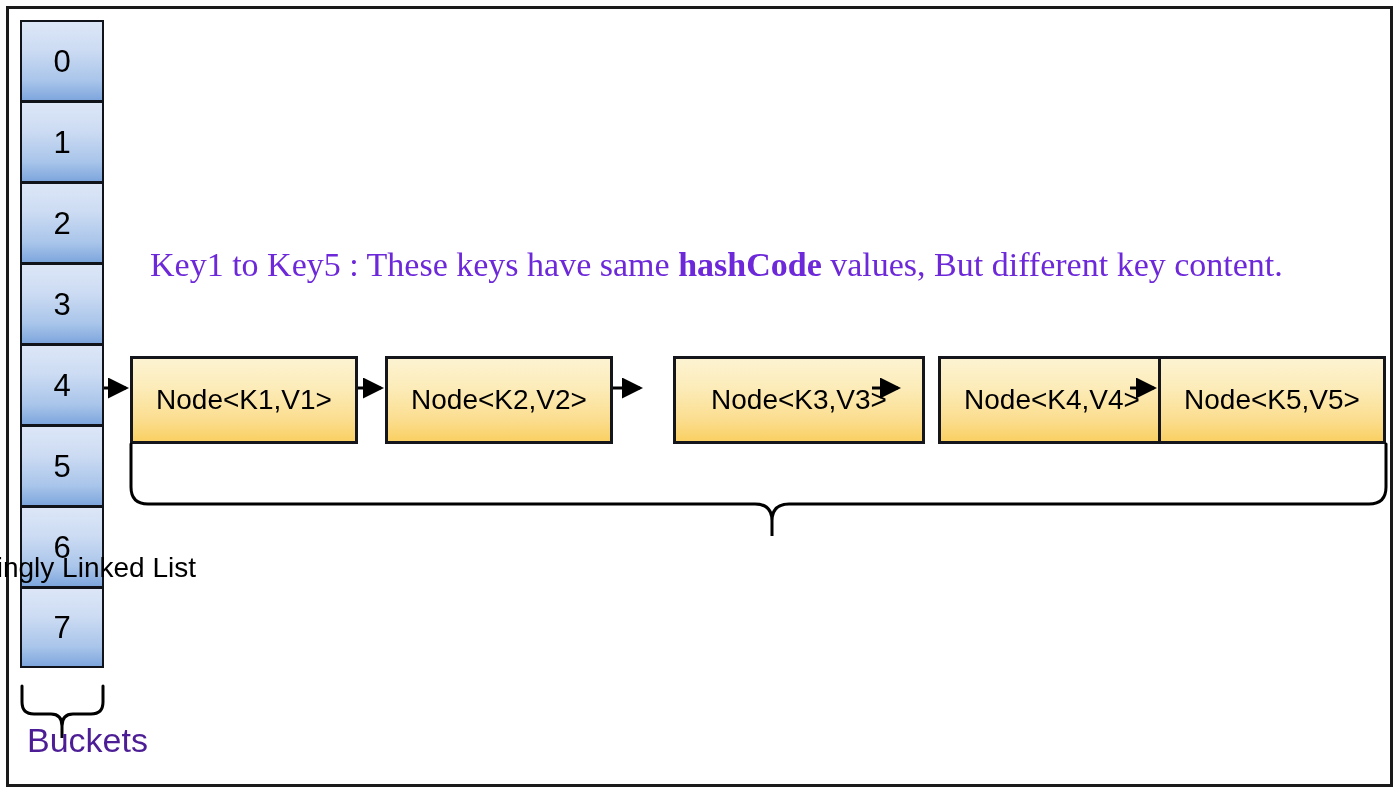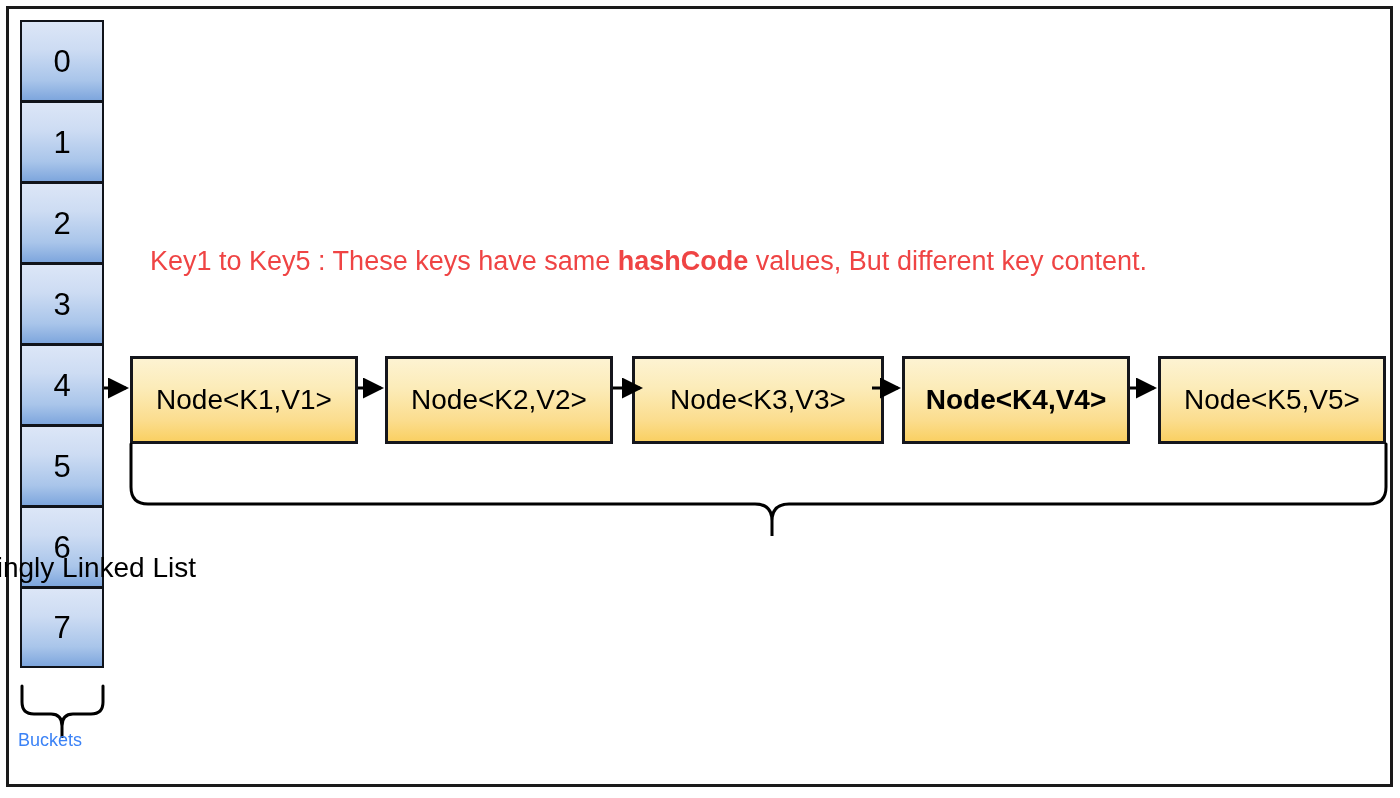--- a/index.html
+++ b/index.html
@@ -66,46 +66,47 @@
     color: #000000;
     white-space: nowrap;
     margin-top: 12px;
   }
 
   
   #key-caption {
     position: absolute;
     left: 150px;
     top: 246px;
-    font-size: 27px;
-    color: #ef4444;
+    font-size: 34px;
+    color: #6d28d9;
     white-space: nowrap;
+    font-family: Liberation Serif, serif;
   }
   #key-caption .bold { font-weight: bold; }
 
   #sll-label {
     position: absolute;
     left: 0;
     top: 552px;
     width: 1400px;
     text-align: center;
     font-size: 28px;
     color: #000000;
   }
   #sll-label-inner {
     position: relative;
     left: -613px;
   }
 
   #buckets-label {
     position: absolute;
-    left: 18px;
+    left: 27px;
     top: 740px;
-    font-size: 18px;
-    color: #3b82f6;
+    font-size: 34px;
+    color: #4c1d95;
     transform: translateY(-50%);
   }
 
   svg.overlay {
     position: absolute;
     left: 0;
     top: 0;
     width: 1400px;
     height: 798px;
     pointer-events: none;
@@ -148,24 +149,24 @@
   <div id="key-caption">
     <span>Key1 to Key5 : These keys have same </span><span class="bold">hashCode</span><span> values, But different key content.</span>
   </div>
 
   <div class="node-box" style="left:130px;  width:228px;">
     <span>Node&lt;K1,V1&gt;</span>
   </div>
   <div class="node-box" style="left:385px;  width:228px;">
     <span>Node&lt;K2,V2&gt;</span>
   </div>
-  <div class="node-box" style="left:632px;  width:252px;text-align:right;">
+  <div class="node-box" style="left:673px;  width:252px;text-align:right;">
     <span>Node&lt;K3,V3&gt;</span>
   </div>
-  <div class="node-box" style="left:902px;  width:228px;font-weight:bold;">
+  <div class="node-box" style="left:938px;  width:228px;">
     <span>Node&lt;K4,V4&gt;</span>
   </div>
   <div class="node-box" style="left:1158px; width:228px;justify-content:center;">
     <span>Node&lt;K5,V5&gt;</span>
   </div>
 
   <svg class="overlay" viewBox="0 0 1400 798">
     <defs>
       <marker id="arrowhead" markerWidth="7" markerHeight="7" refX="6" refY="3.5" orient="auto" markerUnits="strokeWidth">
         <polygon points="0 0, 7 3.5, 0 7" fill="#000000"></polygon>

